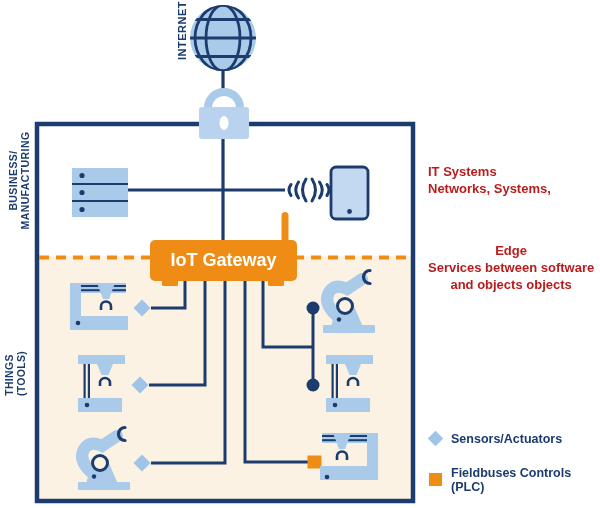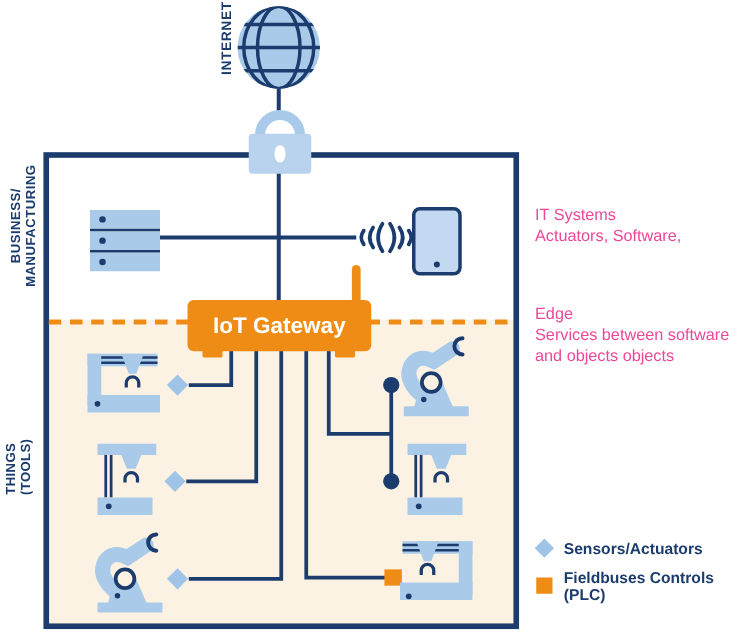--- a/index.html
+++ b/index.html
@@ -14,24 +14,24 @@
   }
   .vlabel span { display:block; }
   .internet-label { left:176px; top:60px; width:56px; font-size:11px; letter-spacing:0.5px; }
   .business-label { left:7px;  top:231px; width:101px; font-size:10.5px; line-height:12px; letter-spacing:0.4px; }
   .things-label   { left:3px;  top:396px; width:42px;  font-size:10.5px; line-height:12px; letter-spacing:0.3px; }
   .gateway-label {
     position:absolute; left:150px; top:240px; width:147px; height:41px;
     display:flex; align-items:center; justify-content:center;
     color:#ffffff; font-size:18px; font-weight:bold;
   }
-  .anno { position:absolute; left:428px; color:#ec4899; font-size:13px; font-weight:normal; line-height:17px; }
+  .anno { position:absolute; left:428px; color:#b91c1c; font-size:13px; font-weight:bold; line-height:17px; }
   .anno-it   { top:163px; }
-  .anno-edge { top:242px; }
-  .legend { position:absolute; left:428px; top:430px; display:flex; flex-direction:column; gap:13px; }
+  .anno-edge { top:242px;text-align:center; }
+  .legend { position:absolute; left:428px; top:430px; display:flex; flex-direction:column; gap:24px; }
   .legend-row { display:flex; align-items:center; gap:8px; height:17px; color:#1b3c6d; font-size:12.5px; font-weight:bold; }
   .sym { width:15px; height:15px; display:flex; align-items:center; justify-content:center; flex:0 0 15px; }
   .sym-diamond { width:11px; height:11px; background:#9fc4e8; transform:rotate(45deg); }
   .sym-circle  { width:13px; height:13px; border-radius:50%; background:#1b3c6d; }
   .sym-square  { width:13px; height:13px; background:#ef8c15; }
 </style>
 </head>
 <body>
 
 <div class="canvas">
@@ -173,21 +173,21 @@
 
   <div class="vlabel things-label">
     <span>THINGS</span>
     <span>(TOOLS)</span>
   </div>
 
   <div class="gateway-label">IoT Gateway</div>
 
   <div class="anno anno-it">
     <div>IT Systems</div>
-    <div>Actuators, Software,</div>
+    <div>Networks, Systems,</div>
   </div>
 
   <div class="anno anno-edge">
     <div>Edge</div>
     <div>Services between software</div>
     <div>and objects objects</div>
   </div>
 
   <div class="legend">
     <div class="legend-row">

